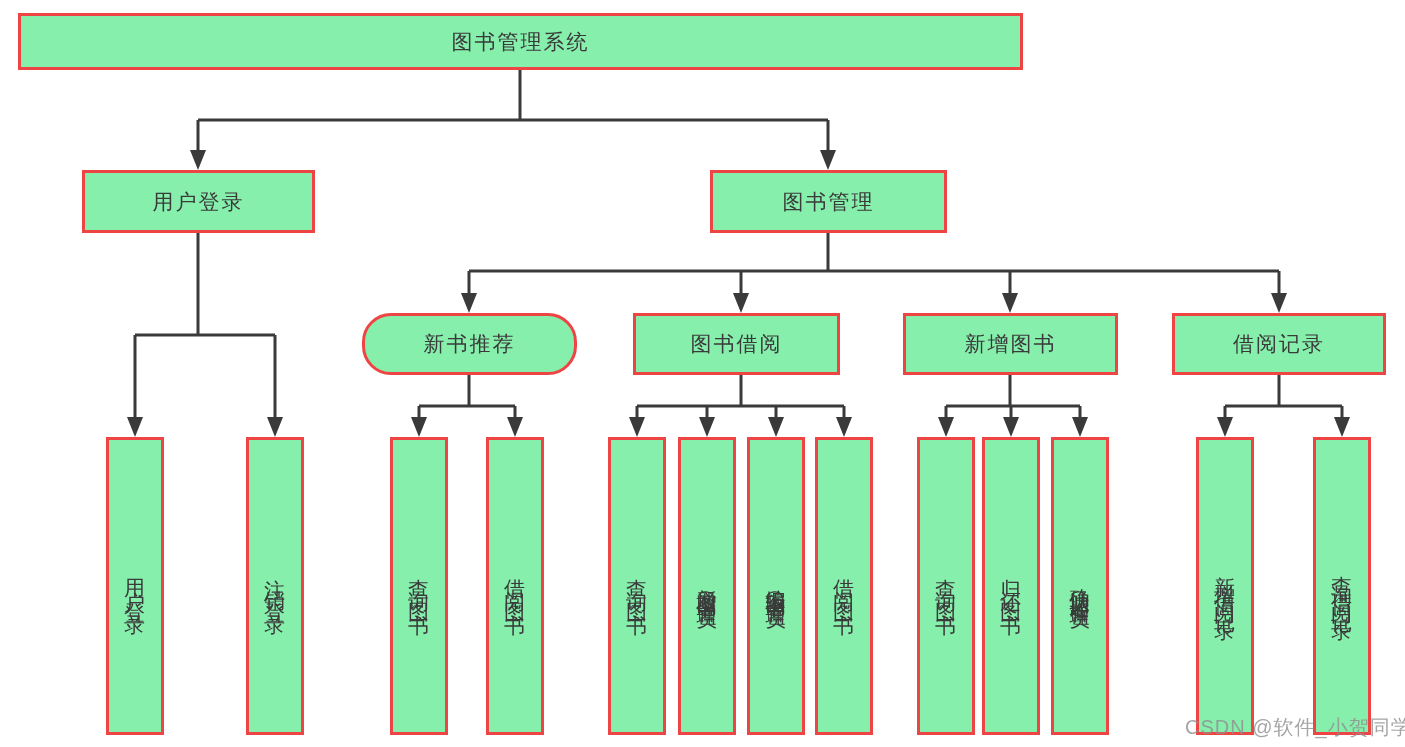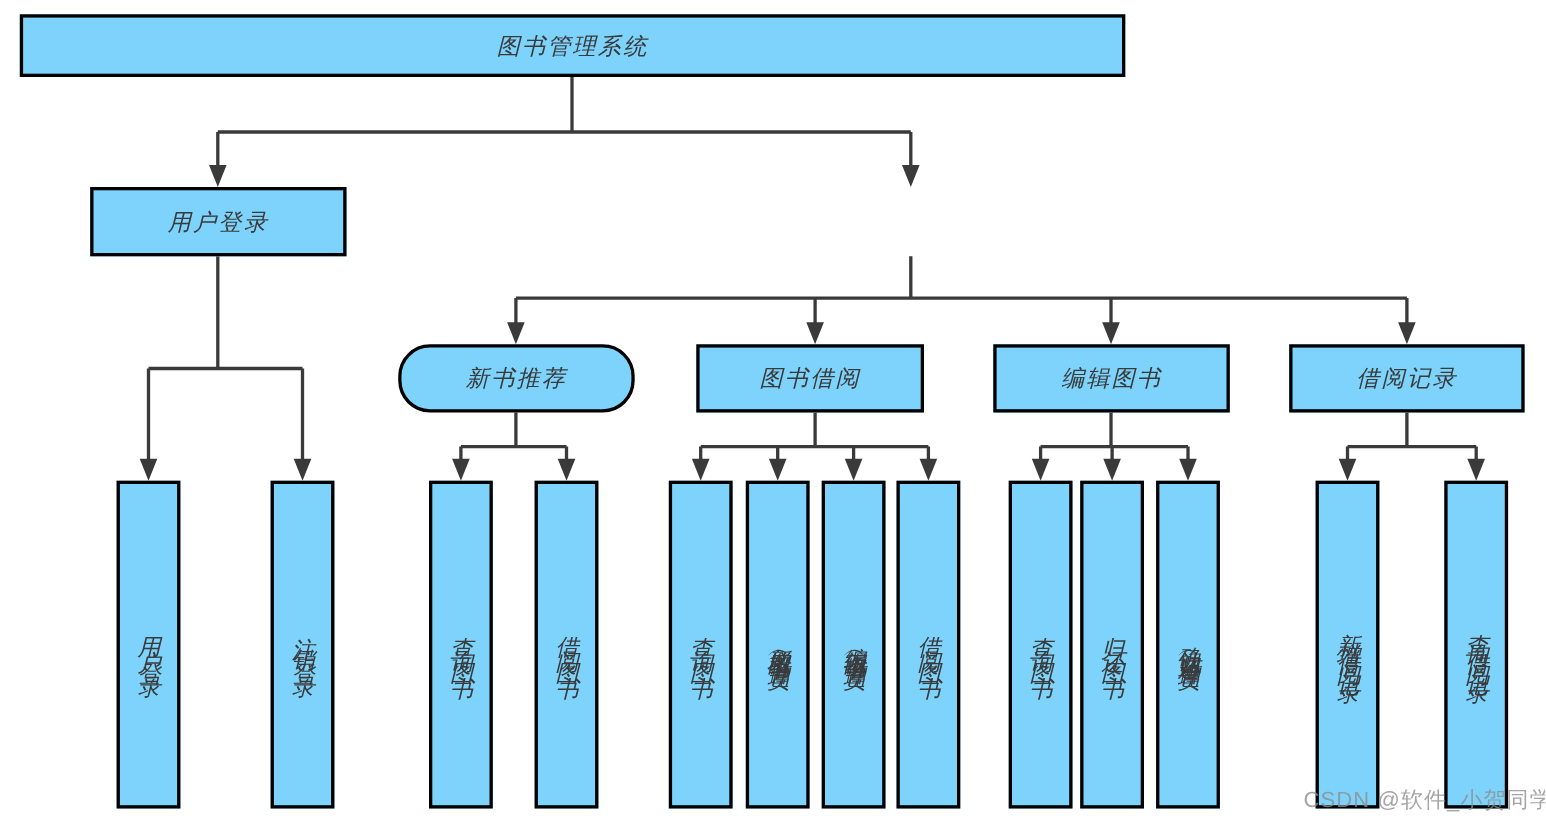--- a/index.html
+++ b/index.html
@@ -14,27 +14,26 @@
   }
   .connectors {
     position: absolute;
     left: 0; top: 0;
     width: 1405px; height: 747px;
     z-index: 1;
   }
   .box {
     position: absolute;
     box-sizing: border-box;
-    border: 3px solid #000000;
-    background: #7dd3fc;
+    border: 3px solid #ef4444;
+    background: #86efac;
     display: flex;
     align-items: center;
     justify-content: center;
     z-index: 2;
-    font-style: italic;
   }
   .h-label {
     font-size: 21px;
     letter-spacing: 2px;
     color: #3a3a3a;
     white-space: nowrap;
   }
   .leaf {
     top: 437px;
     width: 58px;
@@ -100,29 +99,32 @@
     </g>
   </svg>
 
   <div class="box" style="left:18px; top:13px; width:1005px; height:57px;">
     <span class="h-label">图书管理系统</span>
   </div>
 
   <div class="box" style="left:82px; top:170px; width:233px; height:63px;">
     <span class="h-label">用户登录</span>
   </div>
+  <div class="box" style="left:710px; top:170px; width:237px; height:63px;">
+    <span class="h-label">图书管理</span>
+  </div>
 
   <div class="box" style="left:362px; top:313px; width:215px; height:62px;border-radius:29px;">
     <span class="h-label">新书推荐</span>
   </div>
   <div class="box" style="left:633px; top:313px; width:207px; height:62px;">
     <span class="h-label">图书借阅</span>
   </div>
   <div class="box" style="left:903px; top:313px; width:215px; height:62px;">
-    <span class="h-label">编辑图书</span>
+    <span class="h-label">新增图书</span>
   </div>
   <div class="box" style="left:1172px; top:313px; width:214px; height:62px;">
     <span class="h-label">借阅记录</span>
   </div>
 
   <div class="box leaf" style="left:106px;">
     <span class="v-label ls-wide">用户登录</span>
   </div>
   <div class="box leaf" style="left:246px;">
     <span class="v-label ls-wide">注销登录</span>

